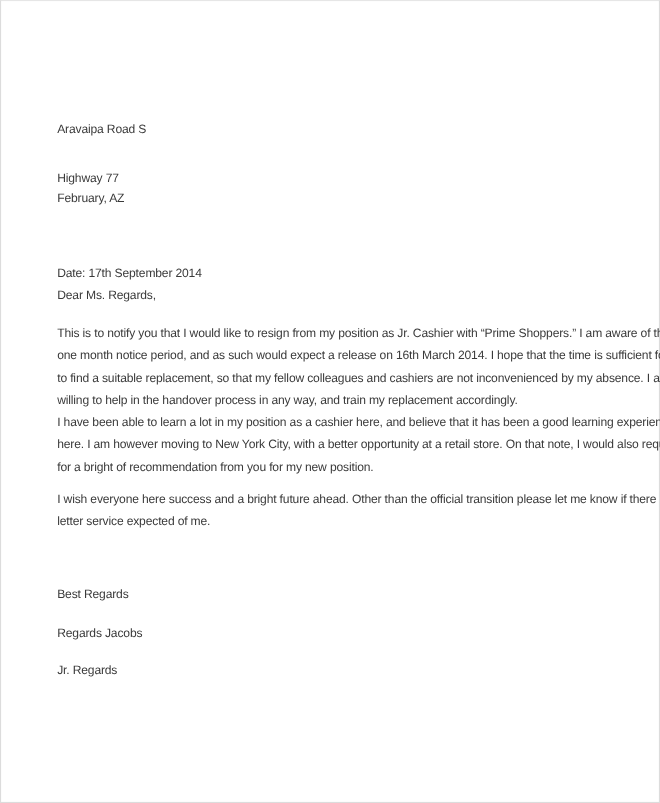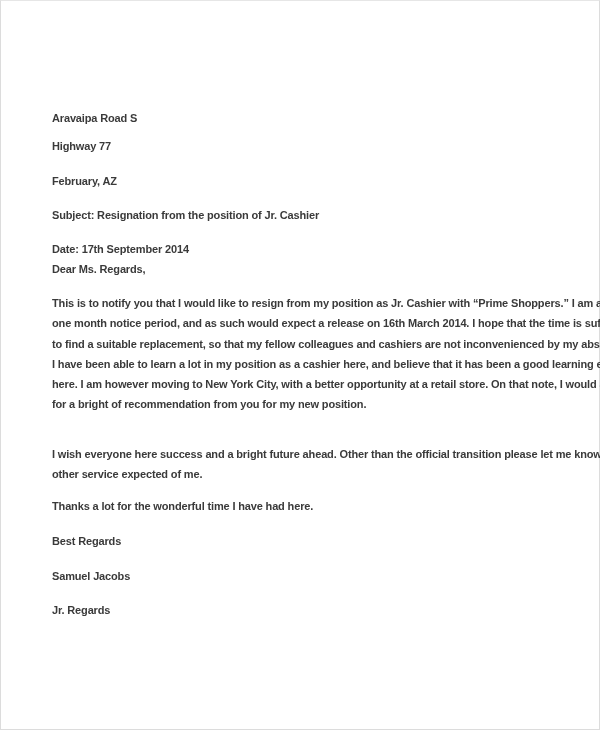--- a/index.html
+++ b/index.html
@@ -4,57 +4,55 @@
   <style>
     html, body { margin: 0; padding: 0; background: #ffffff; }
     body {
       width: 600px; height: 730px; position: relative; overflow: hidden;
       font-family: "Liberation Sans", sans-serif;
     }
     .page {
       position: absolute; left: 0; top: 0; width: 598px; height: 728px;
       border: 1px solid #dcdcdc; border-top-color: #e6e6e6;
       background: #ffffff;
-      font-weight: bold;
     }
     .line {
       position: absolute; left: 51px; font-size: 11px; color: #3a3a3a;
       white-space: nowrap; line-height: 14px; letter-spacing: -0.15px;
     }
     .para {
       position: absolute; left: 51px; width: 520px; font-size: 11px; color: #3a3a3a;
       line-height: 20.3px; letter-spacing: -0.15px;
     }
     .para span { display: block; white-space: nowrap; }
   </style>
 </head>
 <body>
 
 <div class="page">
   <div class="line" style="top:110px">Aravaipa Road S</div>
-  <div class="line" style="top:138px">Highway 77</div>
+  <div class="line" style="top:154px">Highway 77</div>
   <div class="line" style="top:173px">February, AZ</div>
 
-  <div class="line" style="top:207px">Subject: Resignation from the position of Jr. Cashier</div>
 
   <div class="line" style="top:241px">Date: 17th September 2014</div>
   <div class="line" style="top:261px">Dear Ms. Regards,</div>
 
   <div class="para" style="top:292px">
     <span>This is to notify you that I would like to resign from my position as Jr. Cashier with “Prime Shoppers.” I am aware of the</span>
     <span>one month notice period, and as such would expect a release on 16th March 2014. I hope that the time is sufficient for you</span>
     <span>to find a suitable replacement, so that my fellow colleagues and cashiers are not inconvenienced by my absence. I am</span>
+    <span>willing to help in the handover process in any way, and train my replacement accordingly.</span>
     <span>I have been able to learn a lot in my position as a cashier here, and believe that it has been a good learning experience</span>
     <span>here. I am however moving to New York City, with a better opportunity at a retail store. On that note, I would also request</span>
     <span>for a bright of recommendation from you for my new position.</span>
   </div>
 
   <div class="para" style="top:443px">
     <span>I wish everyone here success and a bright future ahead. Other than the official transition please let me know if there is any</span>
-    <span>other service expected of me.</span>
+    <span>letter service expected of me.</span>
   </div>
 
-  <div class="line" style="top:498px">Thanks a lot for the wonderful time I have had here.</div>
 
   <div class="line" style="top:533px">Best Regards</div>
-  <div class="line" style="top:568px">Samuel Jacobs</div>
+  <div class="line" style="top:568px">Regards Jacobs</div>
   <div class="line" style="top:602px">Jr. Regards</div>
 </div>
 
 </body></html>

